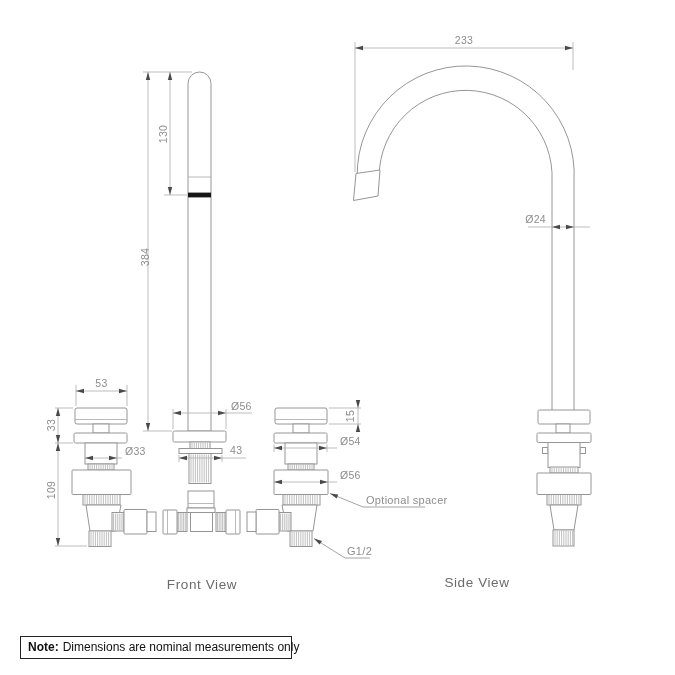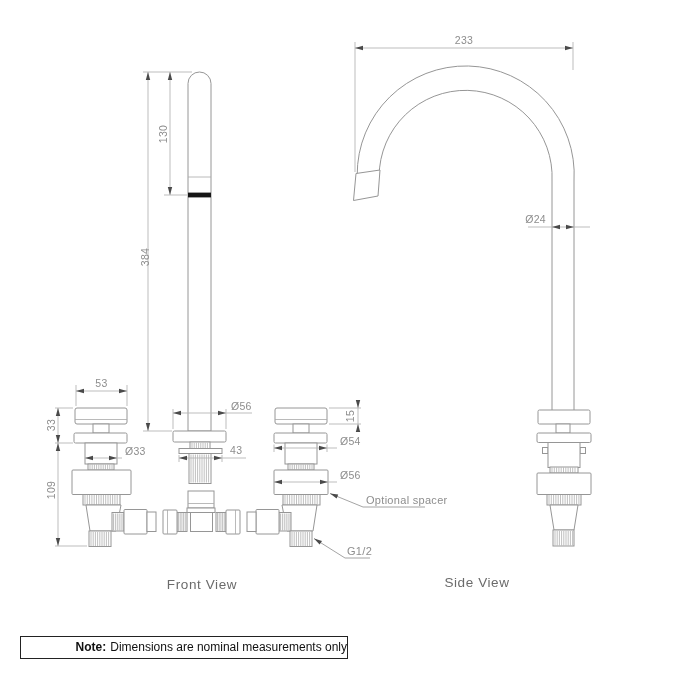--- a/index.html
+++ b/index.html
@@ -9,23 +9,23 @@
   .part{fill:#ffffff;stroke:#969696;stroke-width:1;}
   .rib{stroke:#a5a5a5;stroke-width:0.7;fill:none;}
   .dimline{stroke:#b6b6b6;stroke-width:0.9;fill:none;}
   .leader{stroke:#9a9a9a;stroke-width:0.9;fill:none;}
   .arrow{fill:#4a4a4a;stroke:none;}
   .dimtxt{fill:#8d8d8d;font-size:10.5px;letter-spacing:0.3px;}
   .calltxt{fill:#8d8d8d;font-size:11px;letter-spacing:0.3px;}
   .viewtxt{fill:#6b6b6b;font-size:13.5px;letter-spacing:0.6px;}
   .aerator{fill:#161616;stroke:none;}
   .joint{stroke:#a8a8a8;stroke-width:0.8;}
-  #note-box{position:absolute;left:20px;top:636px;width:328px;height:23px;
+  #note-box{position:absolute;left:20px;top:636px;width:272px;height:23px;
     border:1.3px solid #222;box-sizing:border-box;line-height:20px;
-    font-size:12px;color:#111;padding-left:23px;white-space:nowrap;text-align:right;}
+    font-size:12px;color:#111;padding-left:7px;white-space:nowrap;}
   #note-box .p{font-weight:bold;}
   #note-box .b{margin-left:4px;}
 </style>
 </head>
 <body>
 
 <div id="stage">
 <svg width="675" height="675" viewBox="0 0 675 675">
 
   <g>

